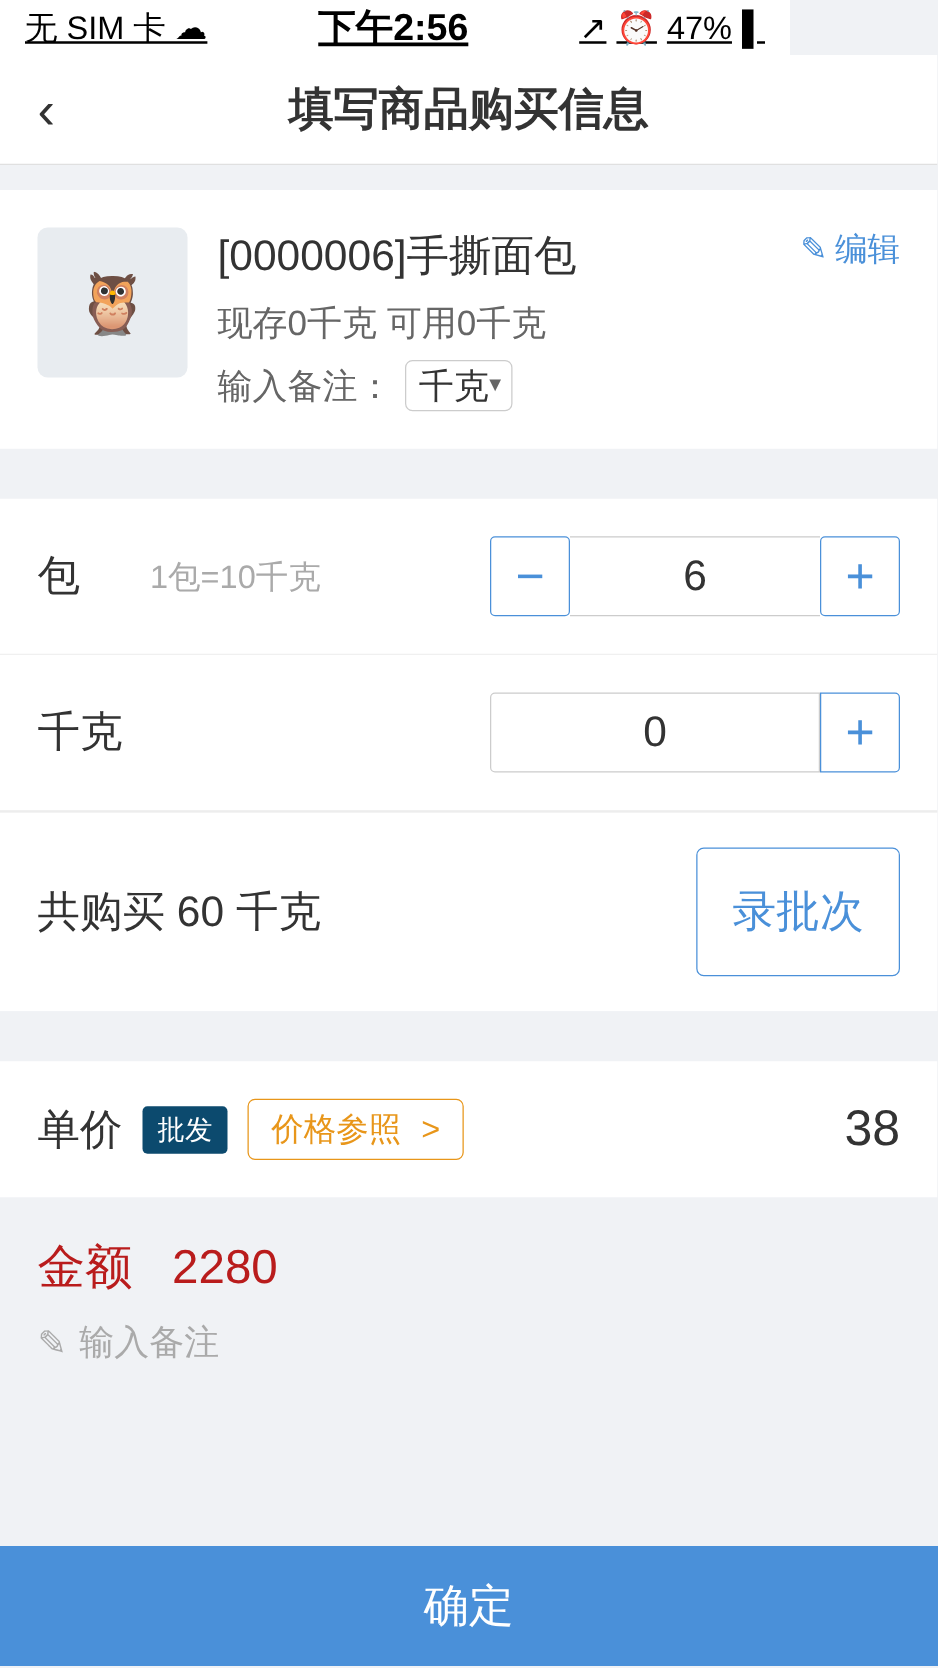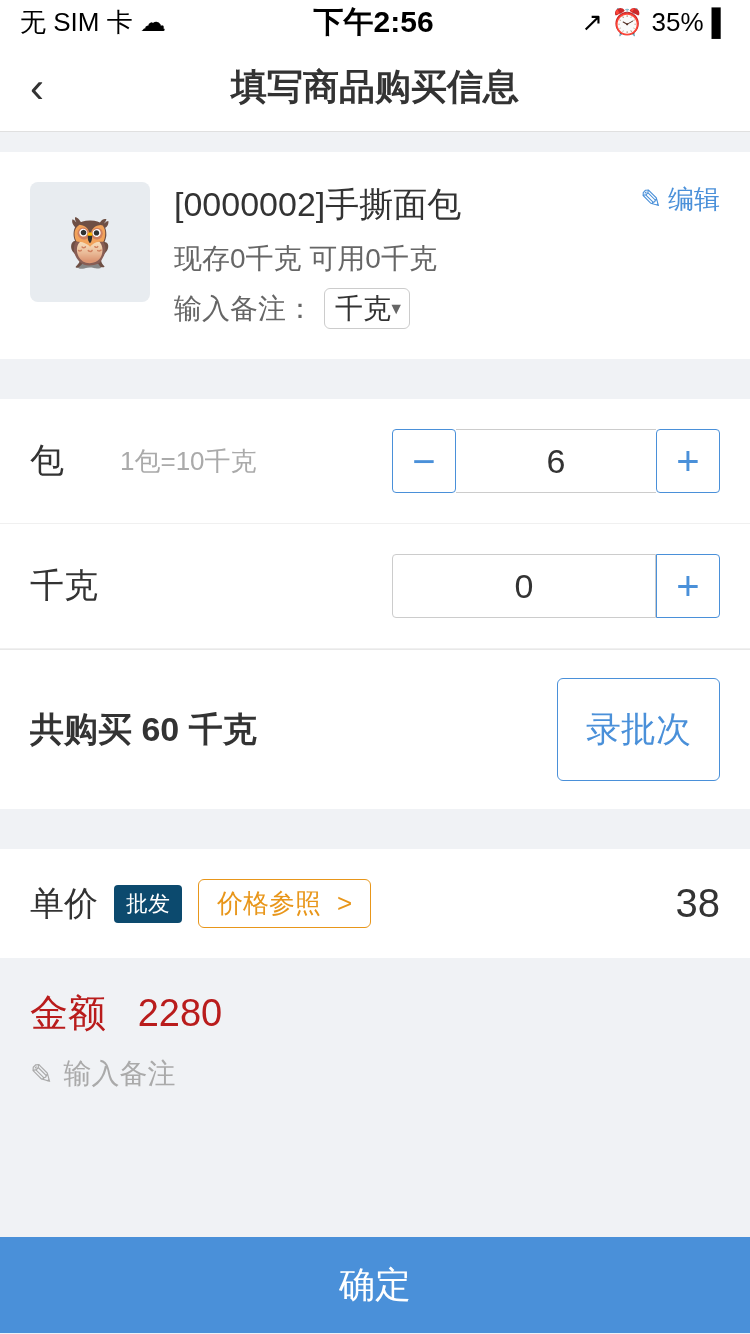--- a/index.html
+++ b/index.html
@@ -8,30 +8,31 @@
       width: 750px;
       min-height: 1334px;
       font-family: -apple-system, "PingFang SC", "Helvetica Neue", Arial, sans-serif;
       background: #f0f2f5;
       font-size: 32px;
       position: relative;
     }
 
     
     .status-bar {
-      width: 750px;
+      width: 632px;
       height: 44px;
       background: #fff;
       display: flex;
       align-items: center;
       justify-content: space-between;
       padding: 0 20px;
       font-size: 28px;
       font-weight: 500;
       color: #000;
+      text-decoration: underline;
     }
     .status-left { display: flex; align-items: center; gap: 10px; font-size: 26px; }
     .status-center { font-size: 30px; font-weight: 600; }
     .status-right { display: flex; align-items: center; gap: 8px; font-size: 26px; }
 
     
     .nav-bar {
       width: 750px;
       height: 88px;
       background: #fff;
@@ -221,21 +222,20 @@
       background: #fff;
       padding: 28px 30px;
       display: flex;
       align-items: center;
       justify-content: space-between;
       border-top: 1px solid #e8e8e8;
     }
     .total-text {
       font-size: 34px;
       color: #333;
-      font-weight: bold;
     }
     .batch-btn {
       border: 1px solid #4a90d9;
       color: #4a90d9;
       background: #fff;
       font-size: 35px;
       padding: 27px 28px;
       border-radius: 6px;
       cursor: pointer;
     }
@@ -335,36 +335,36 @@
 <body>
 
 <div class="status-bar">
   <div class="status-left">
     <span>无 SIM 卡  ☁</span>
   </div>
   <div class="status-center">下午2:56</div>
   <div class="status-right">
     <span>↗</span>
     <span>⏰</span>
-    <span>35%</span>
+    <span>47%</span>
     <span>▌</span>
   </div>
 </div>
 
 <div class="nav-bar">
   <div class="nav-back">‹</div>
   <div class="nav-title">填写商品购买信息</div>
 </div>
 
 <div class="product-card" style="position:relative;">
   <div class="product-image">
     <span class="owl-icon">🦉</span>
   </div>
   <div class="product-info">
-    <div class="product-name">[0000002]手撕面包</div>
+    <div class="product-name">[0000006]手撕面包</div>
     <div class="product-stock">现存0千克  可用0千克</div>
     <div class="product-unit-row">
       <span>输入备注：</span>
       <div class="unit-select-wrap">
         <select class="unit-select">
           <option>千克</option>
         </select>
       </div>
     </div>
   </div>

